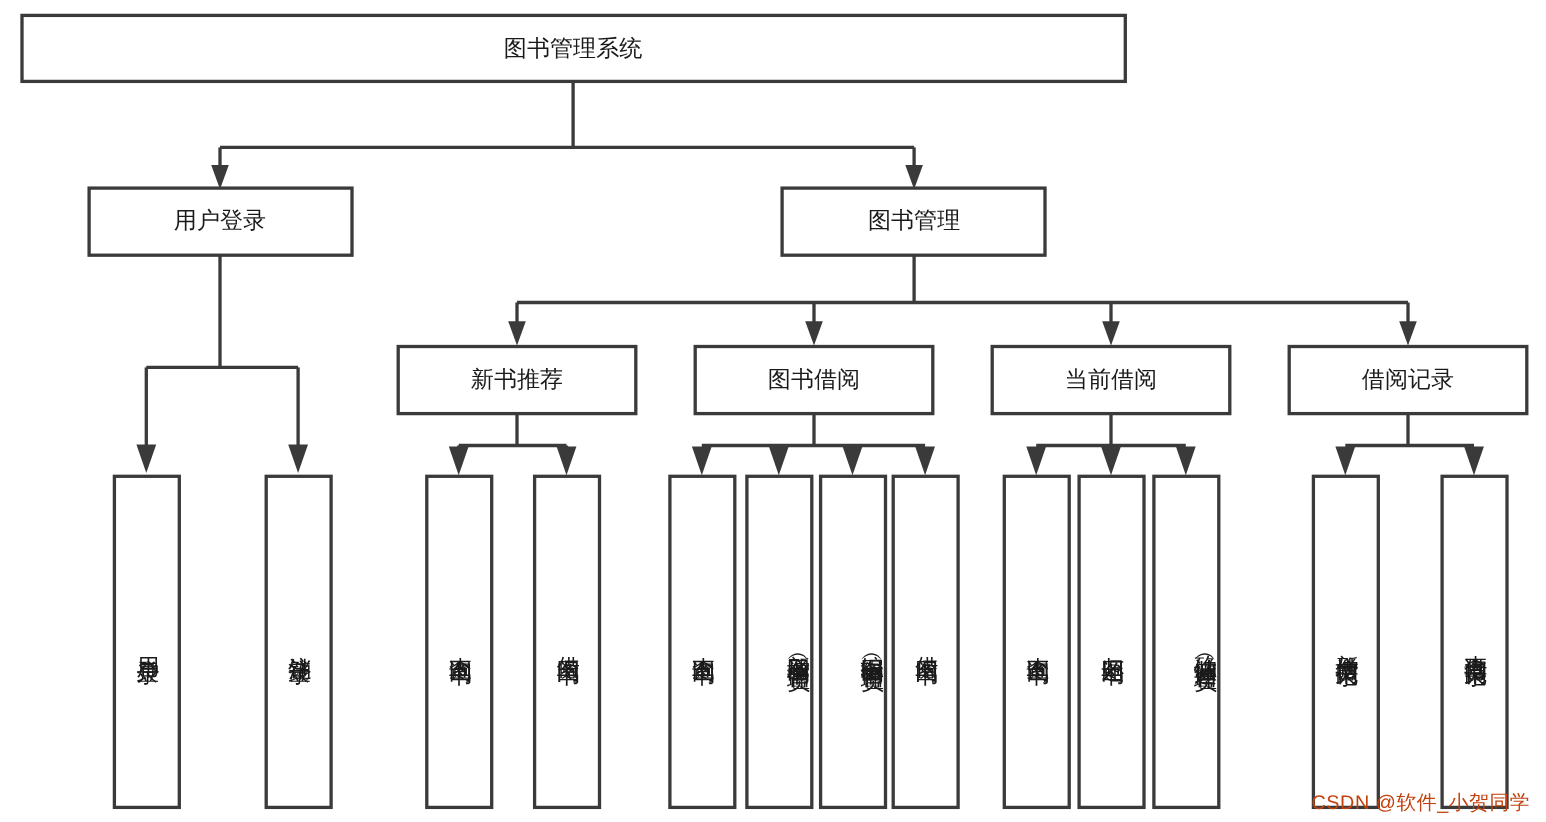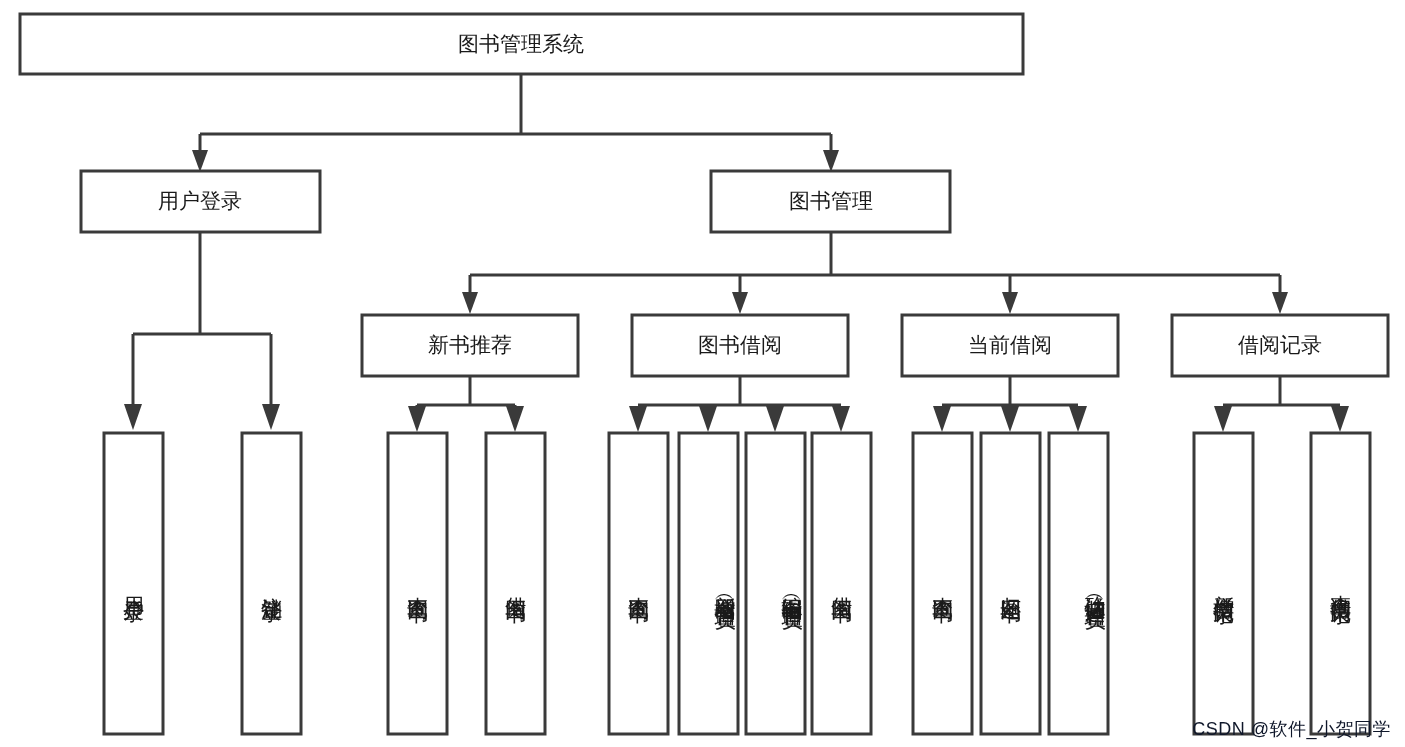--- a/index.html
+++ b/index.html
@@ -56,21 +56,21 @@
     letter-spacing: 2px;
     white-space: nowrap;
     pointer-events: auto;
   }
   .watermark {
     position: absolute;
     right: 14px;
     bottom: 6px;
     font-family: "Liberation Sans", "DejaVu Sans", sans-serif;
     font-size: 18px;
-    color: #0f172a;
+    color: #c2410c;
     letter-spacing: 0.5px;
     white-space: nowrap;
     margin-top: 35px;
   }
 </style>
 </head>
 <body>
 
 <svg id="canvas" viewBox="0 0 1405 747">
 

